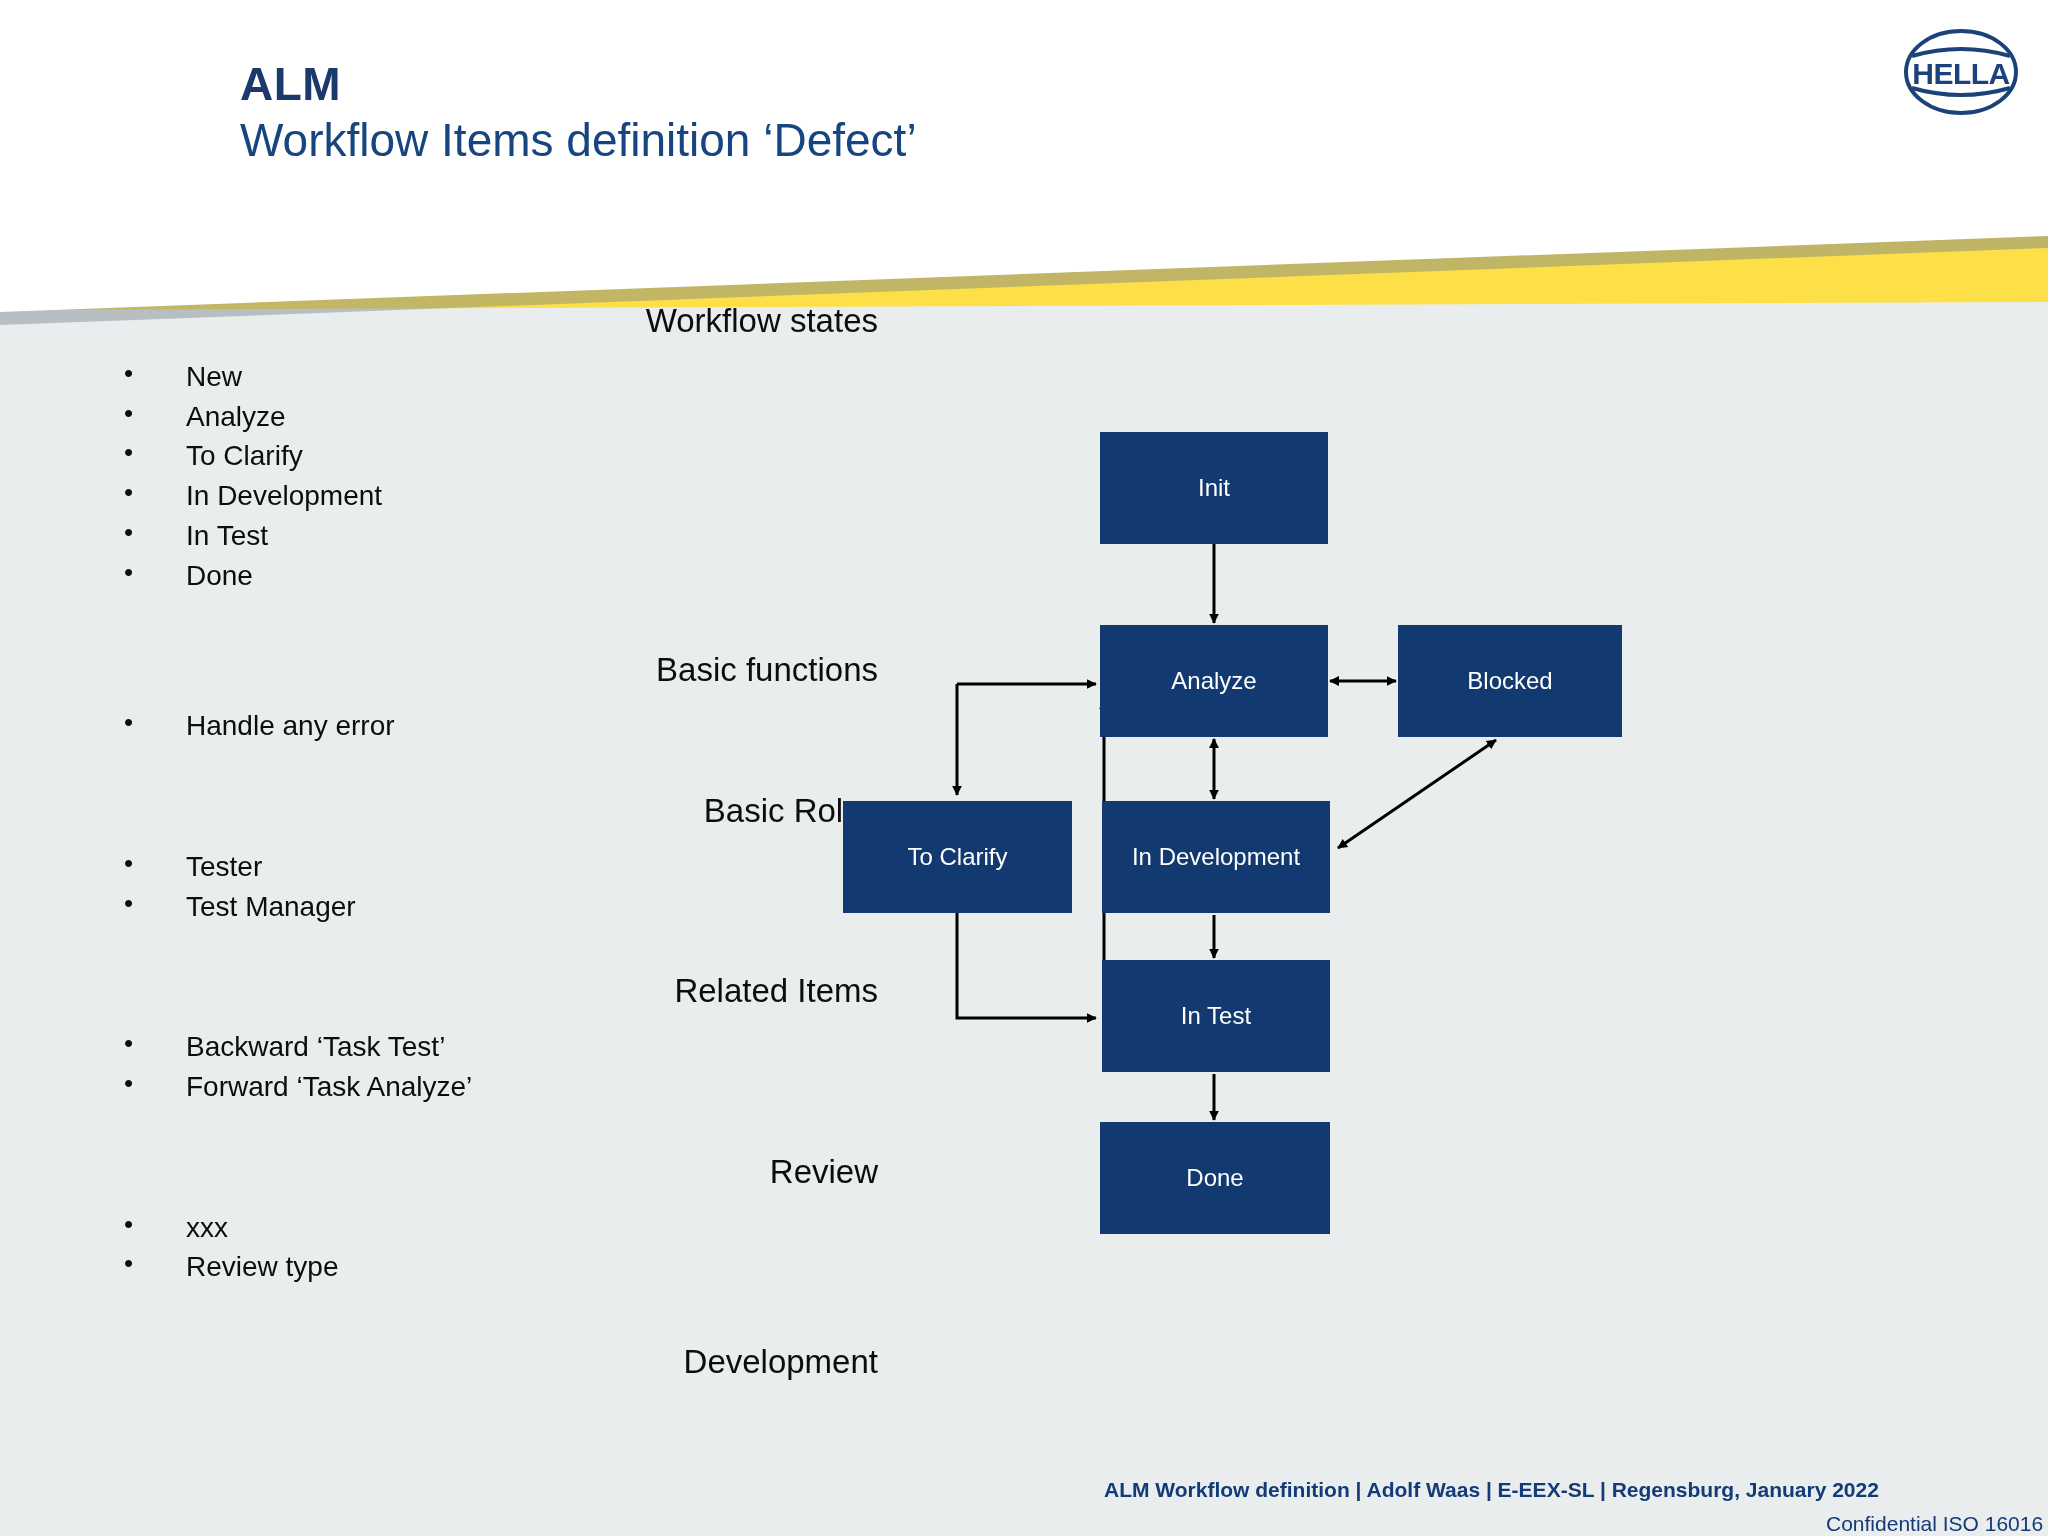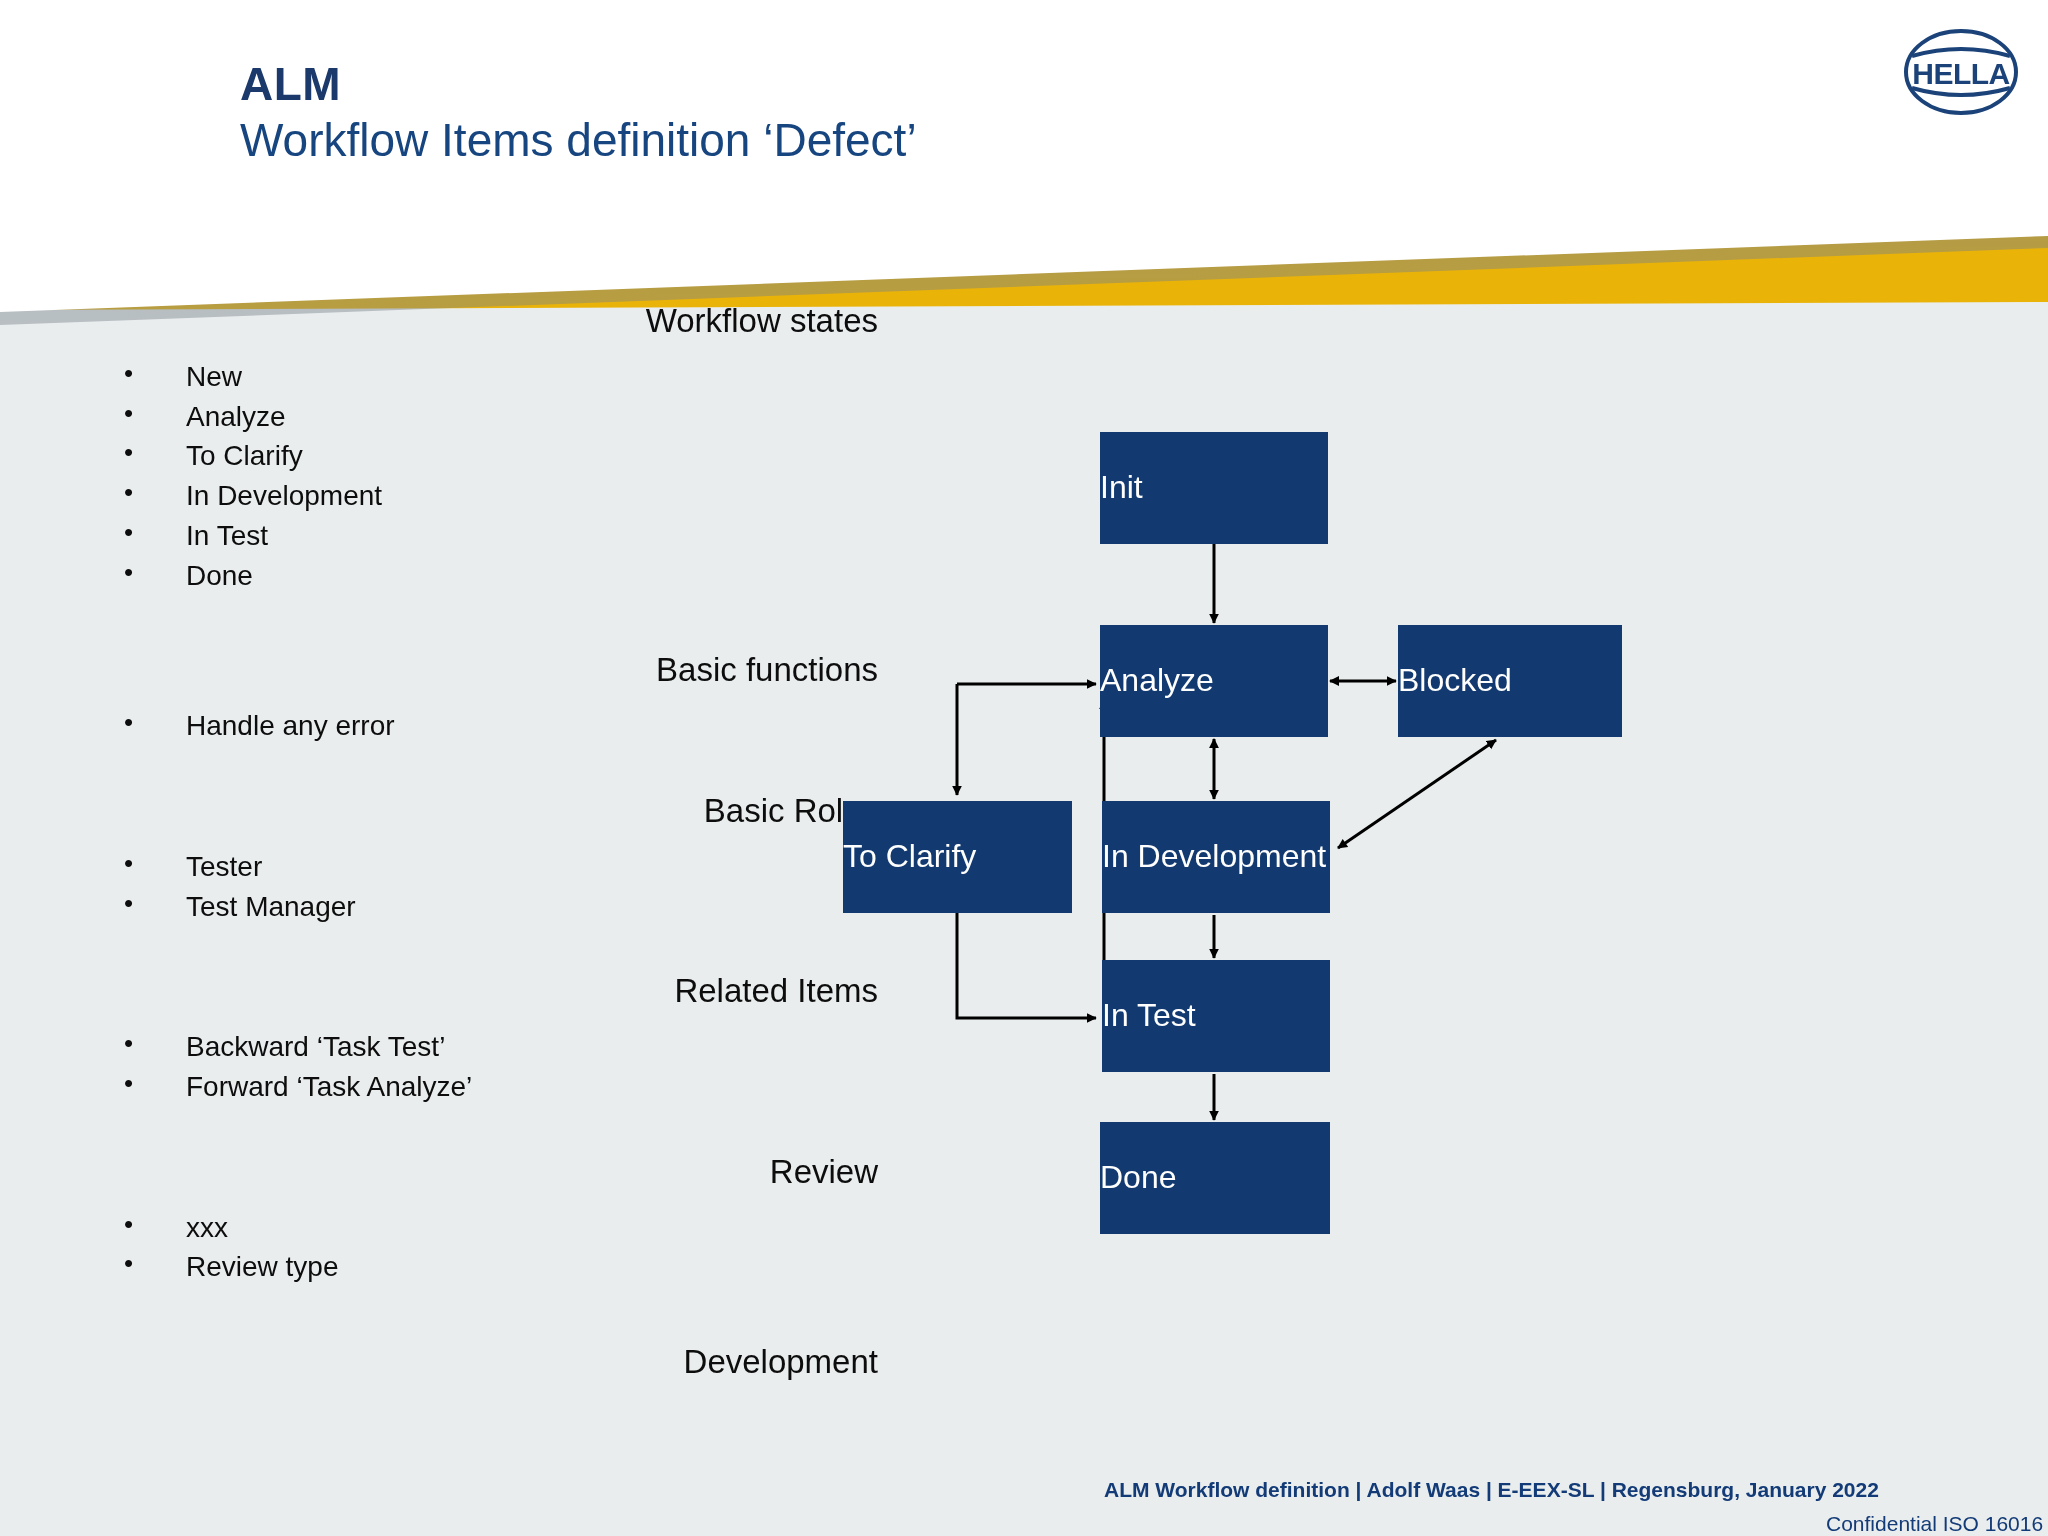--- a/index.html
+++ b/index.html
@@ -7,21 +7,21 @@
   body {
     font-family:"Liberation Sans", sans-serif;
     background:#ffffff;
     position:relative;
     overflow:hidden;
   }
 
   
   #slide {
     position:absolute; inset:0;
-    background:#eab308;
+    background:#fde047;
   }
   .bg-lower {
     position:absolute;
     left:0; top:0; width:2048px; height:1536px;
     background:#e9eded;
     clip-path: polygon(0 310px, 2048px 302px, 2048px 1536px, 0 1536px);
   }
   .bg-diag-shadow {
     position:absolute;
     left:0; top:0; width:2048px; height:1536px;
@@ -71,22 +71,22 @@
   }
   .gap-sm { height:30px; }
   .gap-md { height:40px; }
 
   
   .diagram { position:absolute; left:0; top:0; width:2048px; height:1536px; pointer-events:none; }
   .node {
     position:absolute;
     background:#123a70;
     color:#ffffff;
-    display:flex; align-items:center; text-align:center;
-    font-size:32px; line-height:1.22;
+    display:flex; align-items:center; justify-content:center; text-align:center;
+    font-size:24px; line-height:1.22;
     pointer-events:auto;
   }
   .node span { display:block; }
 
   .footer-left {
     position:absolute; left:1104px; top:1478px;
     font-size:21px; font-weight:bold; color:#133b77;
     white-space:nowrap;
   }
   .footer-right {

